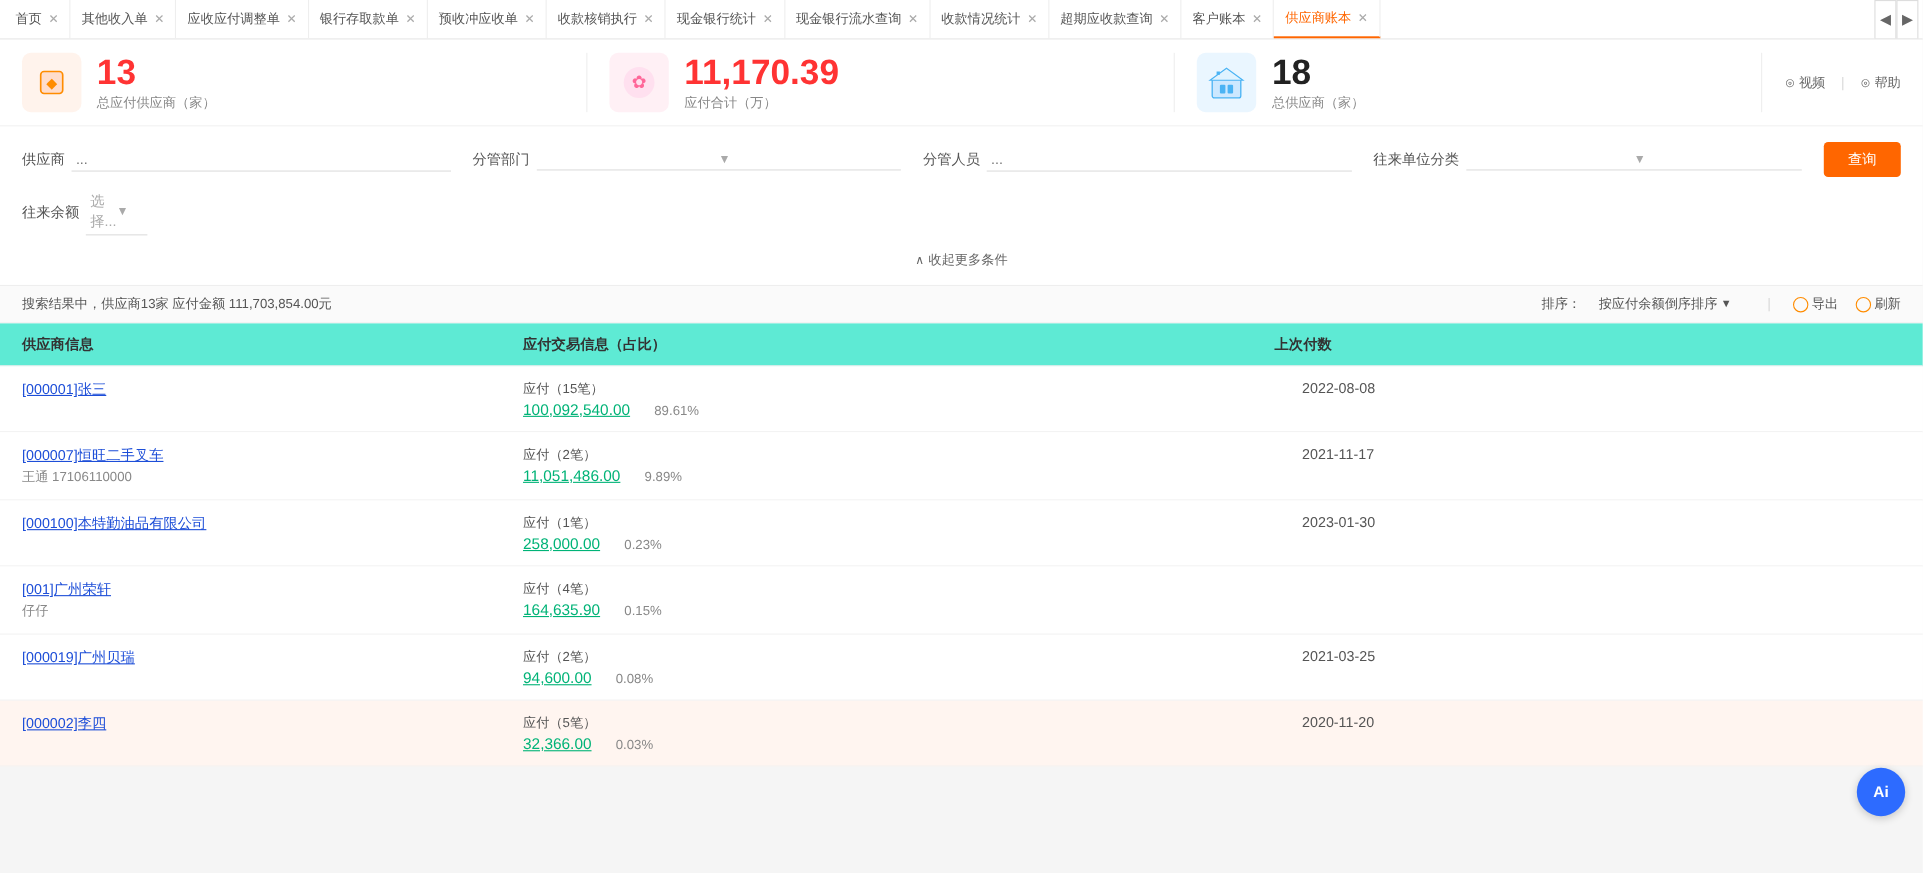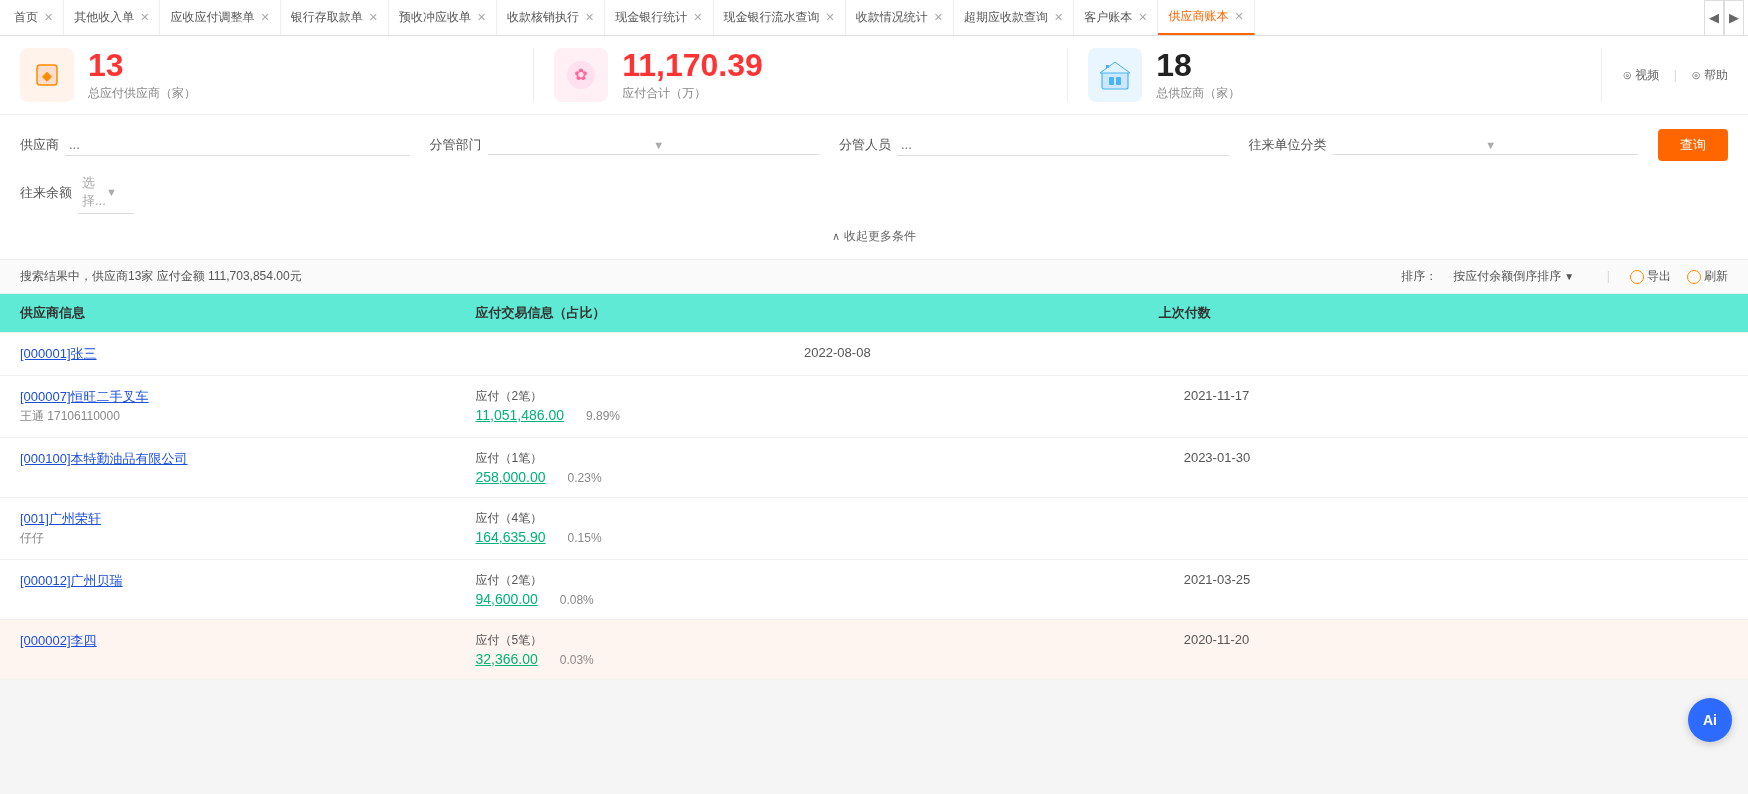--- a/index.html
+++ b/index.html
@@ -449,20 +449,27 @@
     <div class="col-lastpay">上次付数</div>
     <div class="col-extra"></div>
   </div>
 
   <div id="table-body">
       <div class="table-row">
       <div class="col-supplier">
         <div class="supplier-link">[000001]张三</div>
 
       </div>
+      <div class="col-transaction">
+        <div class="tx-label">应付（15笔）</div>
+        <div class="tx-row">
+          <span class="tx-amount">100,092,540.00</span>
+          <span class="tx-percent">89.61%</span>
+        </div>
+      </div>
       <div class="col-lastpay">
         <span class="lastpay-date">2022-08-08</span>
       </div>
       <div class="col-extra"></div>
     </div>
       <div class="table-row">
       <div class="col-supplier">
         <div class="supplier-link">[000007]恒旺二手叉车</div>
         <div class="supplier-sub">王通  17106110000</div>
       </div>
@@ -507,21 +514,21 @@
           <span class="tx-percent">0.15%</span>
         </div>
       </div>
       <div class="col-lastpay">
         <span class="lastpay-date"></span>
       </div>
       <div class="col-extra"></div>
     </div>
       <div class="table-row">
       <div class="col-supplier">
-        <div class="supplier-link">[000012]广州贝瑞</div>
+        <div class="supplier-link">[000019]广州贝瑞</div>
 
       </div>
       <div class="col-transaction">
         <div class="tx-label">应付（2笔）</div>
         <div class="tx-row">
           <span class="tx-amount">94,600.00</span>
           <span class="tx-percent">0.08%</span>
         </div>
       </div>
       <div class="col-lastpay">

